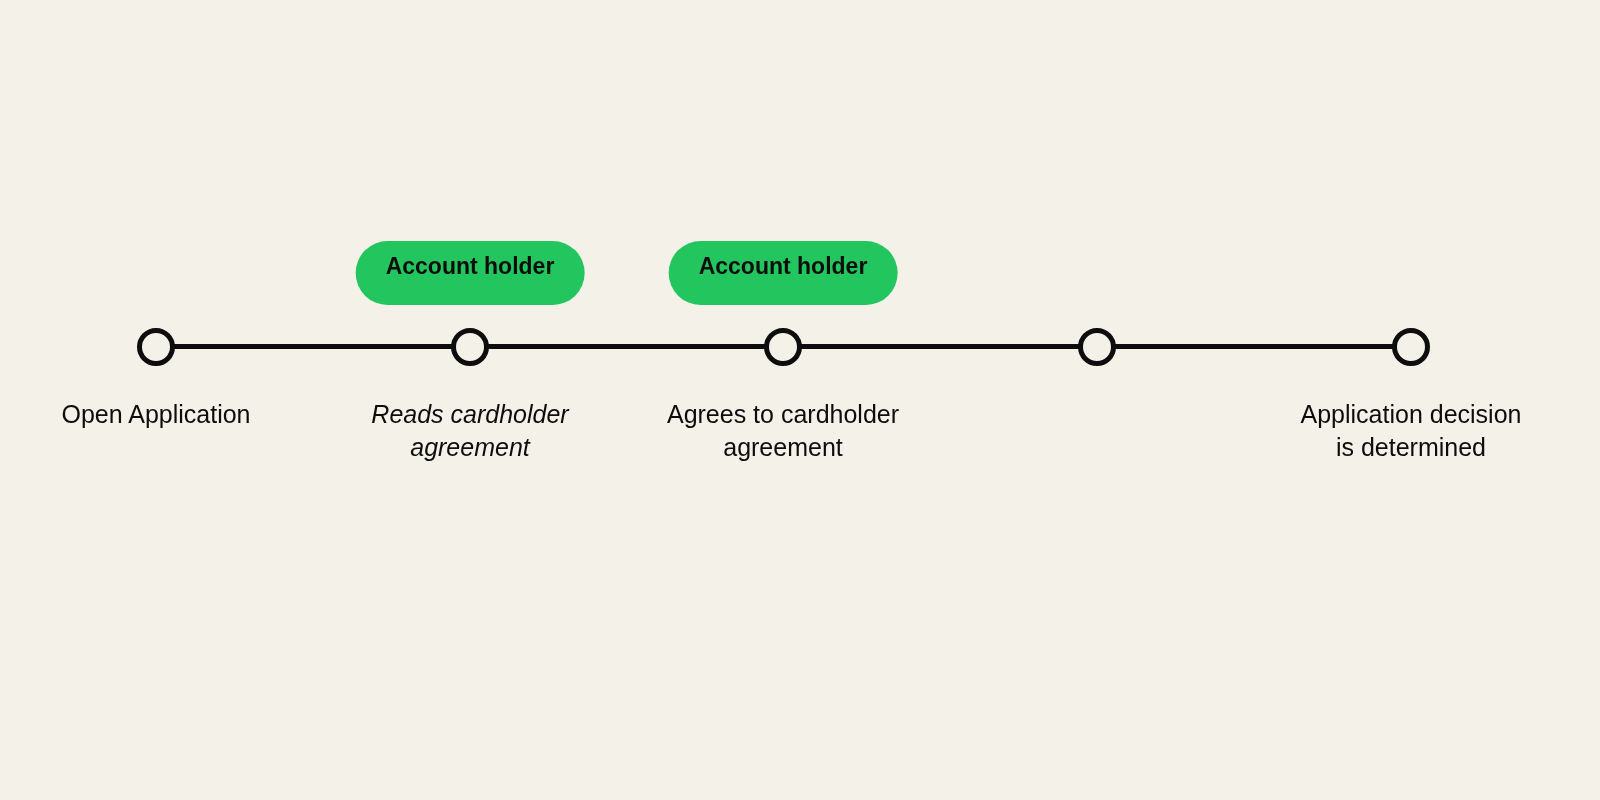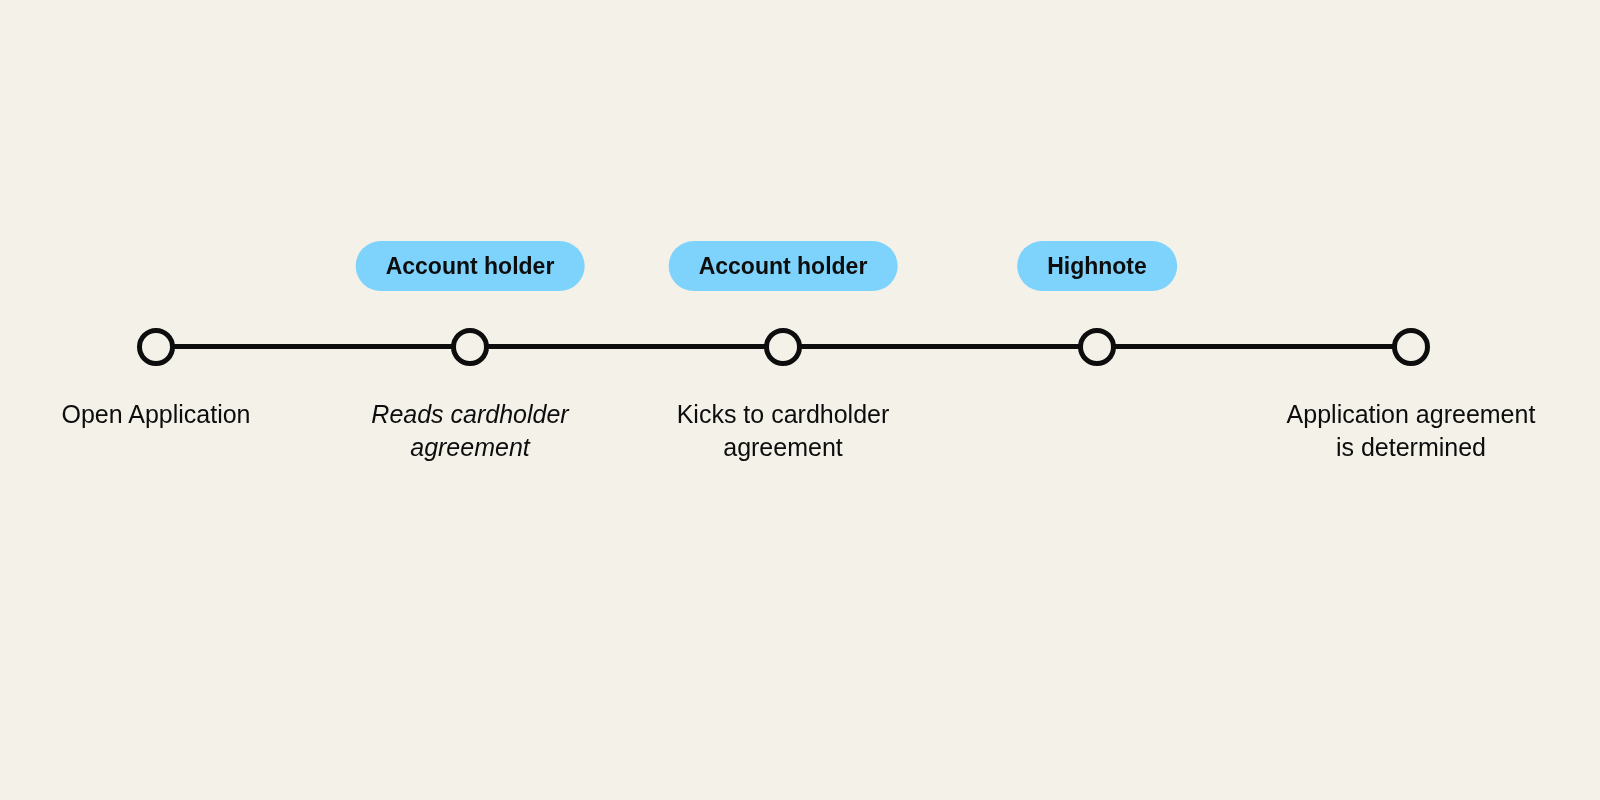--- a/index.html
+++ b/index.html
@@ -37,23 +37,23 @@
     border: 5px solid #0d0d0d;
     border-radius: 50%;
     background: #f4f1e9;
     transform: translate(-50%, -50%);
   }
 
   
   .pill {
     position: absolute;
     transform: translateX(-50%);
-    background: #7dd3fc;
+    background: #22c55e;
     border-radius: 999px;
-    height: 50px;
+    height: 64px;
     line-height: 50px;
     padding: 0 30px;
     font-size: 23px;
     font-weight: bold;
     color: #0d0d0d;
     white-space: nowrap;
     text-align: center;
   }
 
   
@@ -77,23 +77,22 @@
   <div class="node" style="left:156px; top:347px;"></div>
   <div class="caption" style="left:156px; top:398px; width:300px;">Open Application</div>
 
   <div class="pill" style="left:470px; top:241px;">Account holder</div>
   <div class="node" style="left:470px; top:347px;"></div>
   <div class="caption" style="left:470px; top:398px; width:300px;font-style:italic;">Reads cardholder
 agreement</div>
 
   <div class="pill" style="left:783px; top:241px;">Account holder</div>
   <div class="node" style="left:783px; top:347px;"></div>
-  <div class="caption" style="left:783px; top:398px; width:320px;">Kicks to cardholder
+  <div class="caption" style="left:783px; top:398px; width:320px;">Agrees to cardholder
 agreement</div>
 
-  <div class="pill" style="left:1097px; top:241px;">Highnote</div>
   <div class="node" style="left:1097px; top:347px;"></div>
 
   <div class="node" style="left:1411px; top:347px;"></div>
-  <div class="caption" style="left:1411px; top:398px; width:300px;">Application agreement
+  <div class="caption" style="left:1411px; top:398px; width:300px;">Application decision
 is determined</div>
 
 </div>
 
 </body></html>

